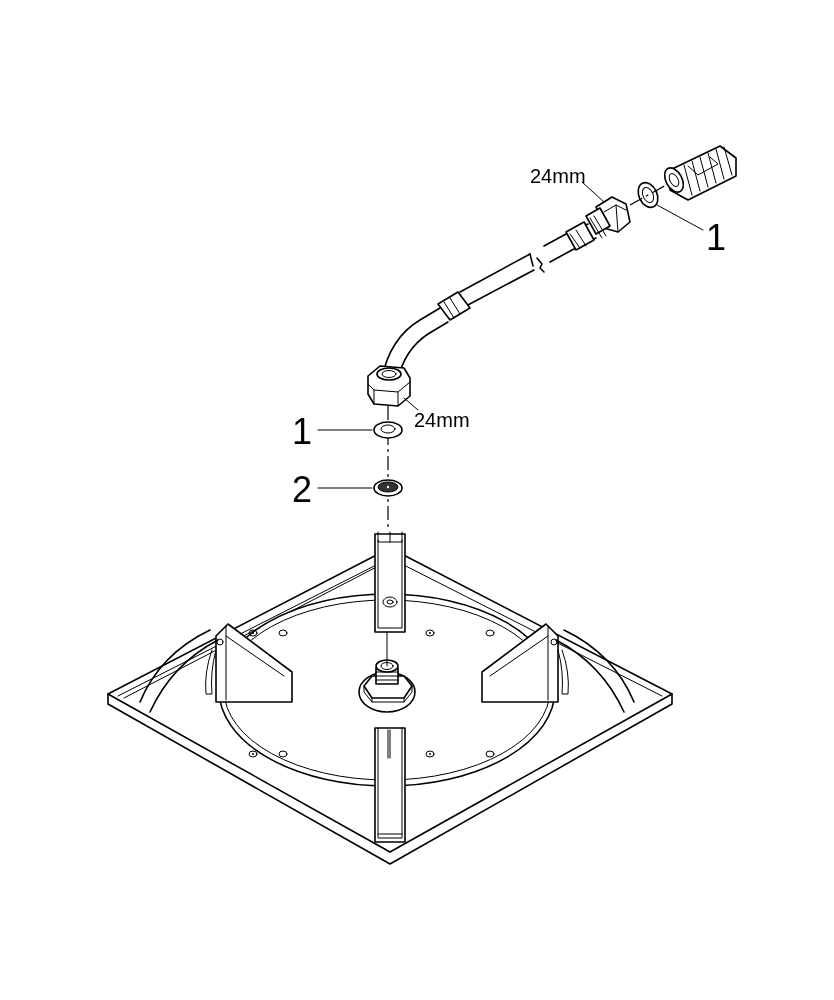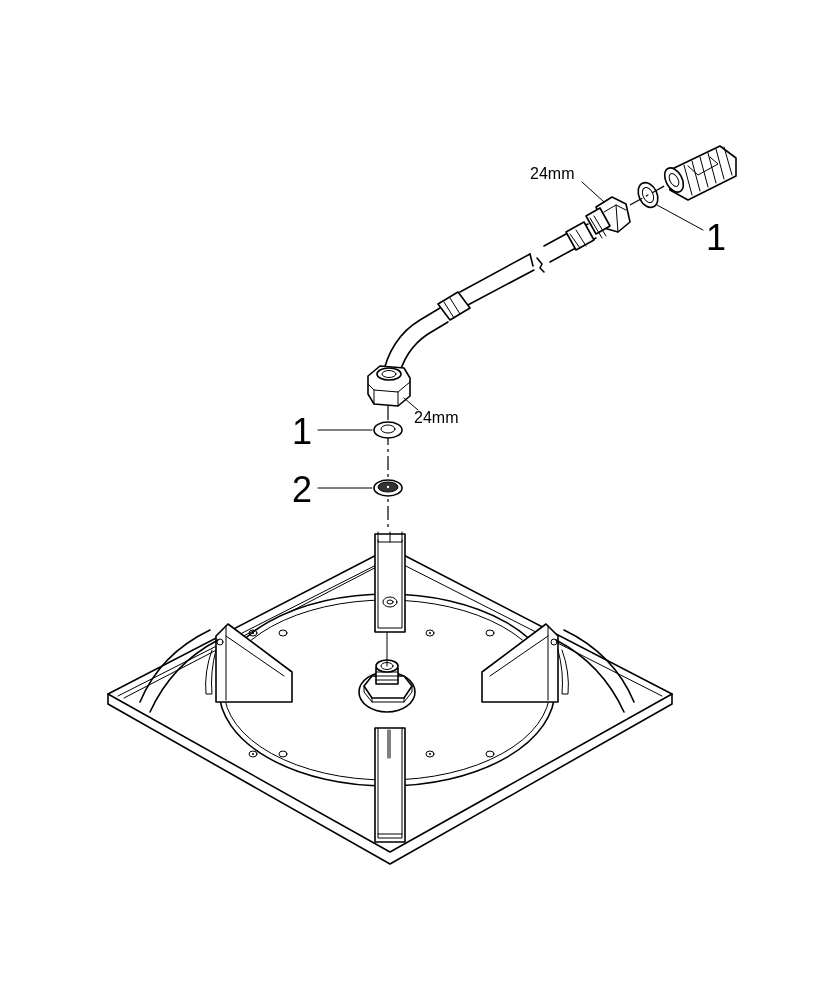--- a/index.html
+++ b/index.html
@@ -5,21 +5,21 @@
     html, body { margin: 0; padding: 0; background: #ffffff; }
     body { width: 834px; height: 1000px; position: relative; overflow: hidden; }
     .canvas { position: absolute; left: 0; top: 0; width: 834px; height: 1000px; }
     svg { position: absolute; left: 0; top: 0; }
     .ln { fill: none; stroke: #000; stroke-width: 1.6; stroke-linejoin: round; stroke-linecap: round; }
     .ln-thin { fill: none; stroke: #000; stroke-width: 1; stroke-linejoin: round; stroke-linecap: round; }
     .ln-w { fill: #fff; stroke: #000; stroke-width: 1.6; stroke-linejoin: round; }
     .dash { fill: none; stroke: #000; stroke-width: 1.2; stroke-dasharray: 14 4 3 4; }
     .lbl { position: absolute; font-family: "Liberation Sans", sans-serif; color: #000; white-space: nowrap; line-height: 1; }
     .lbl-num { font-size: 36px; }
-    .lbl-dim { font-size: 16px; }
+    .lbl-dim { font-size: 20px; }
   </style>
 </head>
 <body>
 
 <div class="canvas">
 
 <svg width="834" height="1000" viewBox="0 0 834 1000">
 
   <g>
     <path class="ln-w" d="M670 170 L720 146 L736 158 L736 176 L688 200 L670 190 Z"></path>

